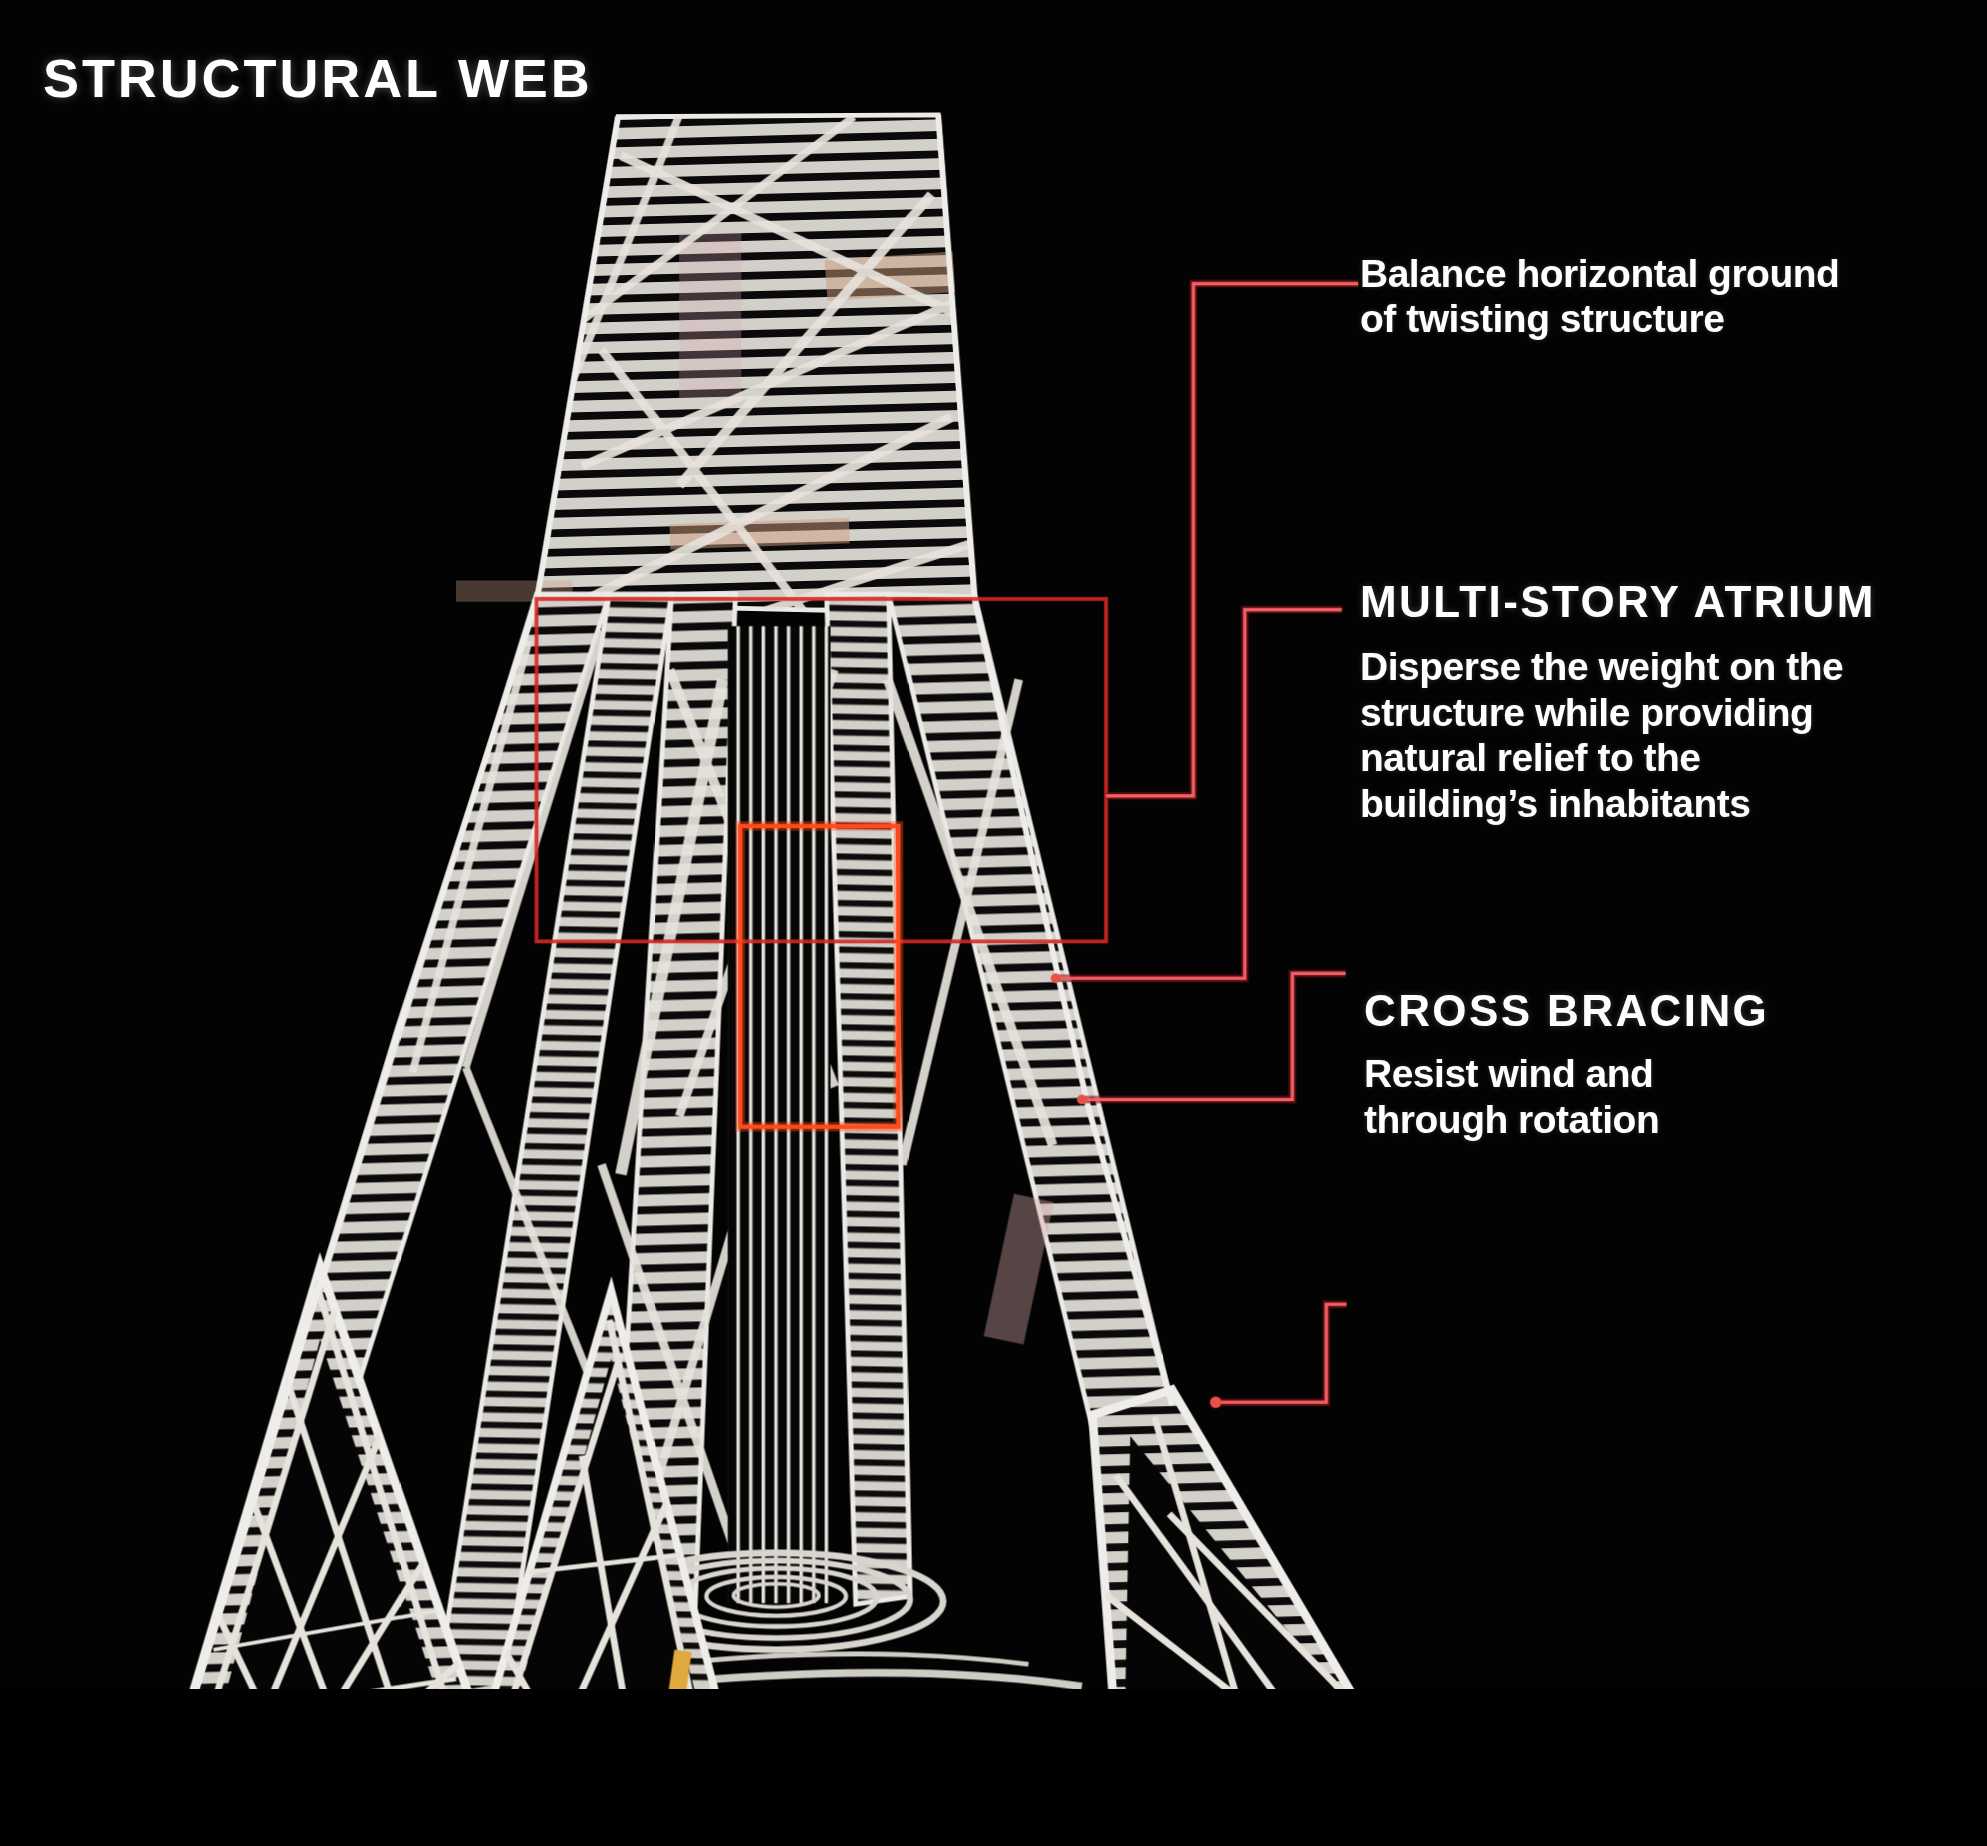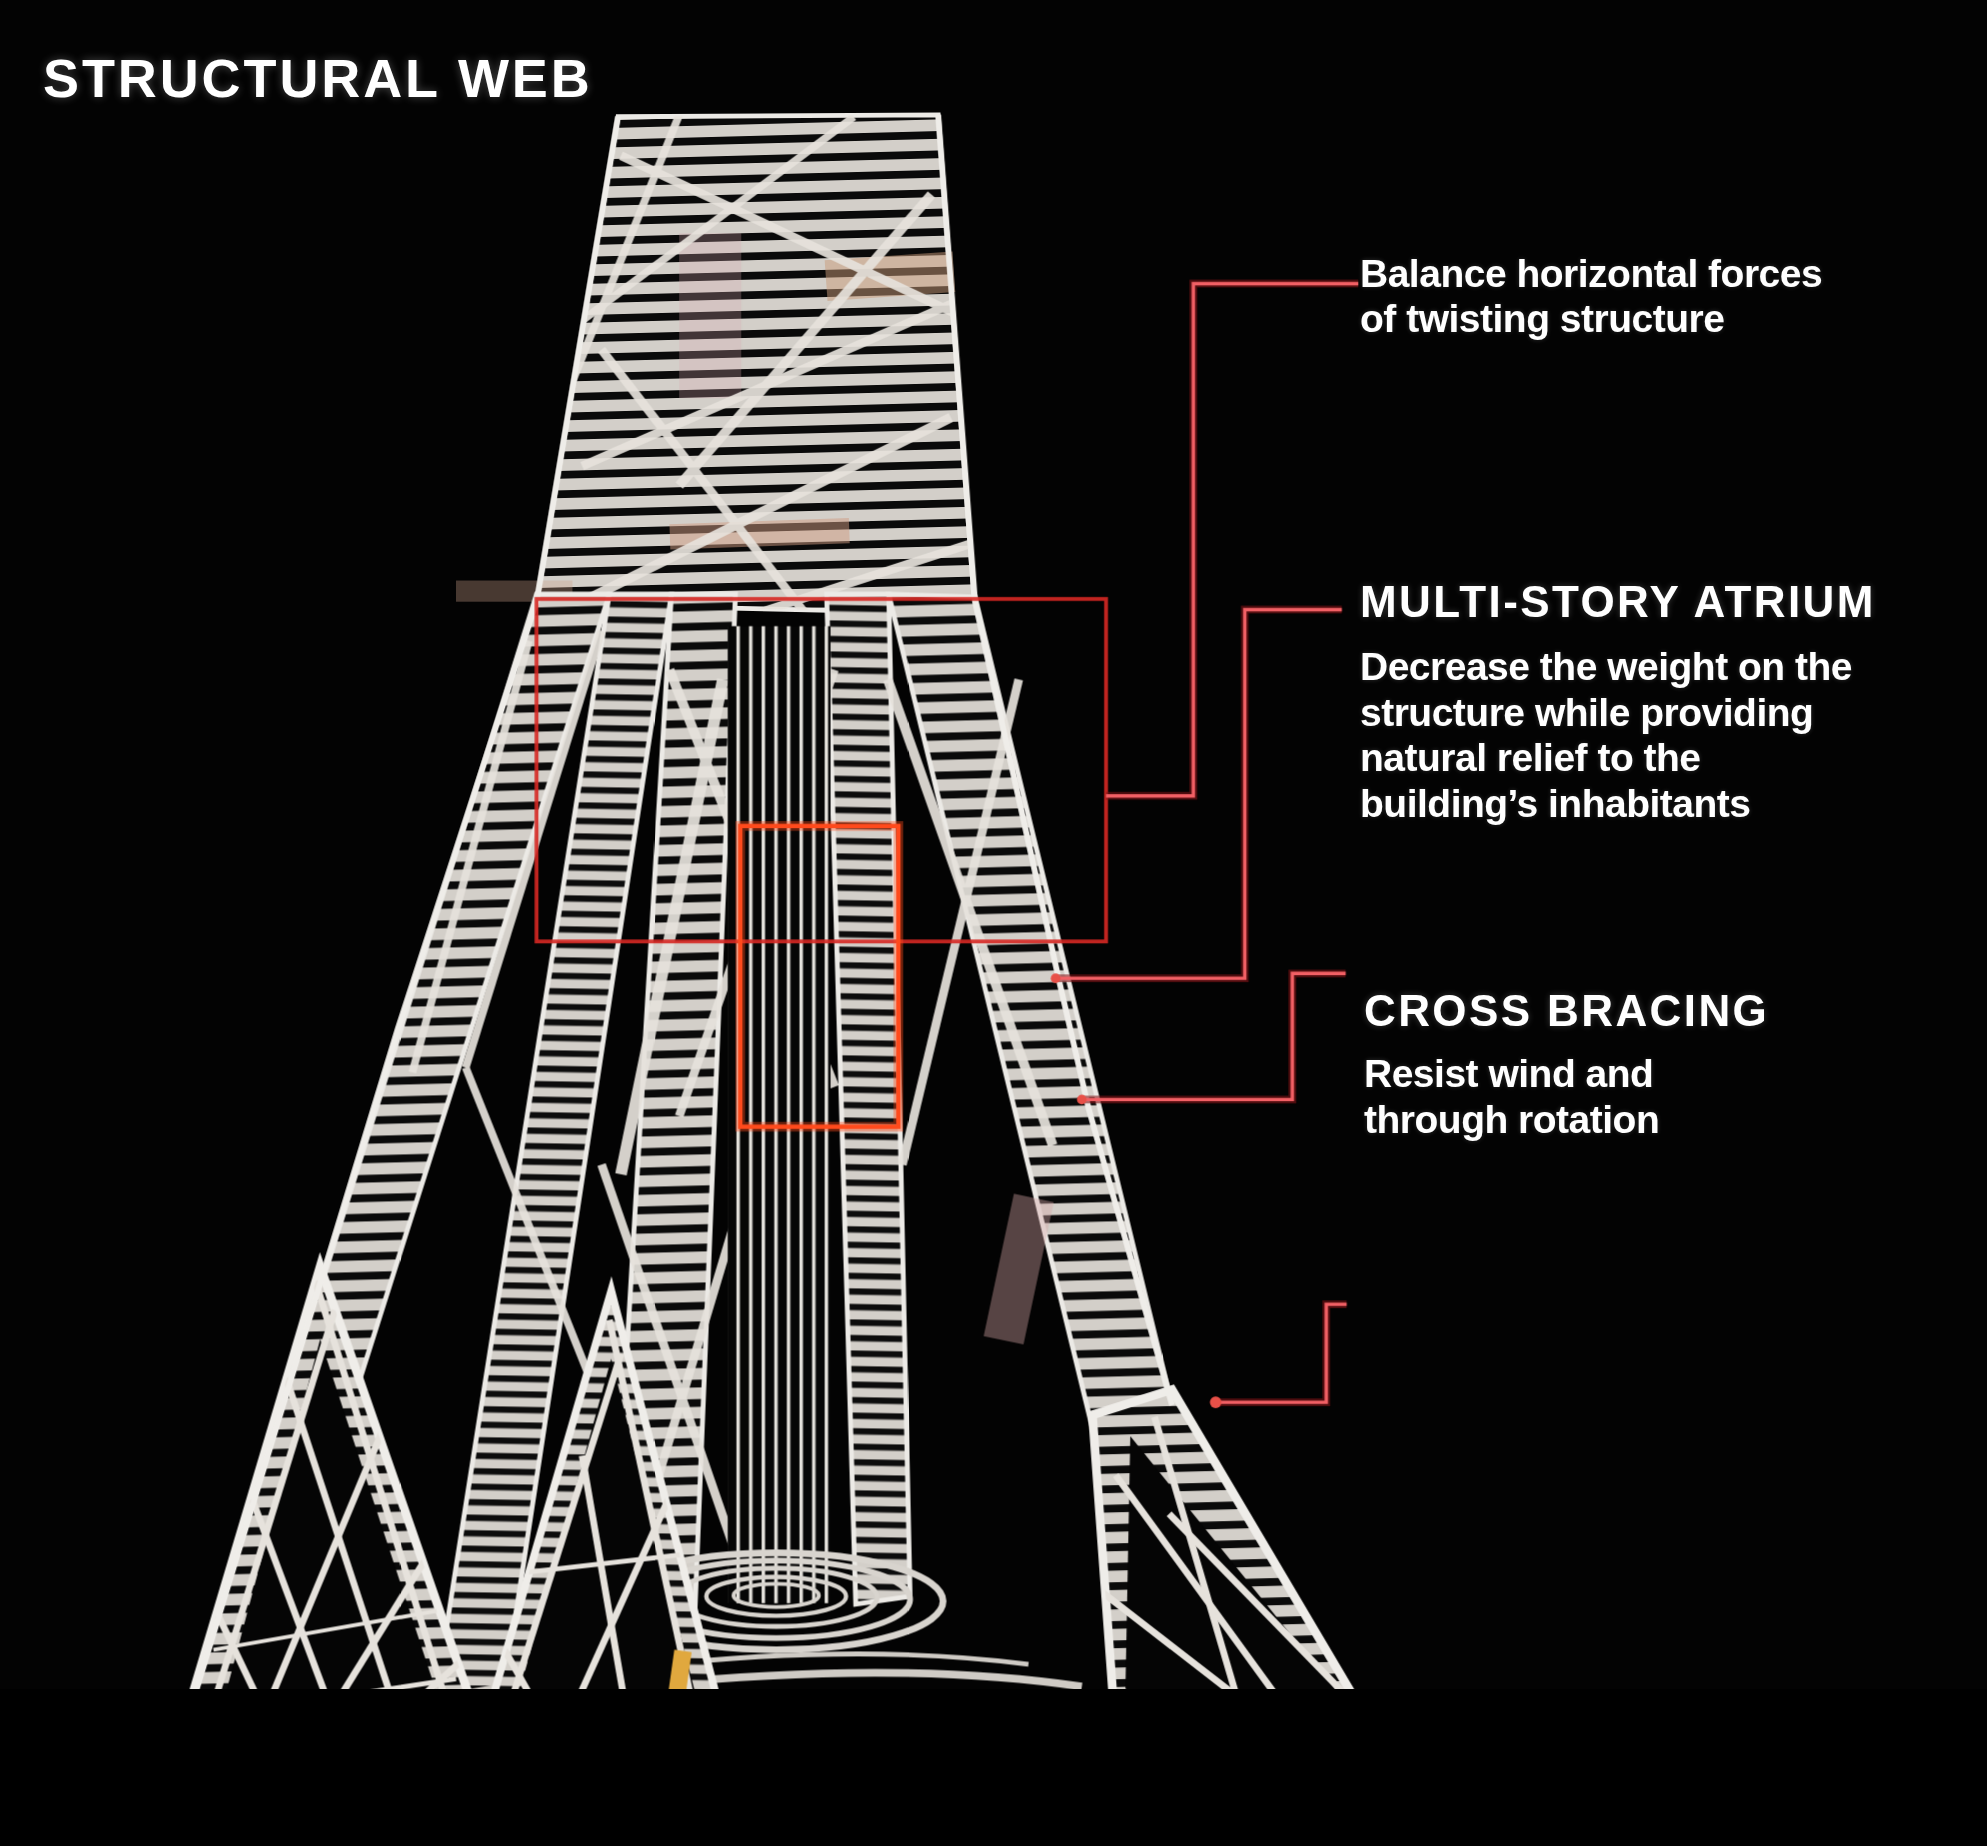--- a/index.html
+++ b/index.html
@@ -216,27 +216,27 @@
           <circle cx="1115" cy="1133" r="5"></circle>
           <circle cx="1253" cy="1445" r="6"></circle>
         </g>
       </g>
     </g>
   </svg>
 
   <div class="title">STRUCTURAL WEB</div>
 
   <div class="annotation ann-a">
-    <div class="body">Balance horizontal forces
+    <div class="body">Balance horizontal ground
 of twisting structure</div>
   </div>
 
   <div class="annotation ann-b">
     <div class="heading">MULTI-STORY ATRIUM</div>
-    <div class="body">Decrease the weight on the
+    <div class="body">Disperse the weight on the
 structure while providing
 natural relief to the
 building’s inhabitants</div>
   </div>
 
   <div class="annotation ann-c">
     <div class="heading">CROSS BRACING</div>
     <div class="body">Resist wind and
 through rotation</div>
   </div>

